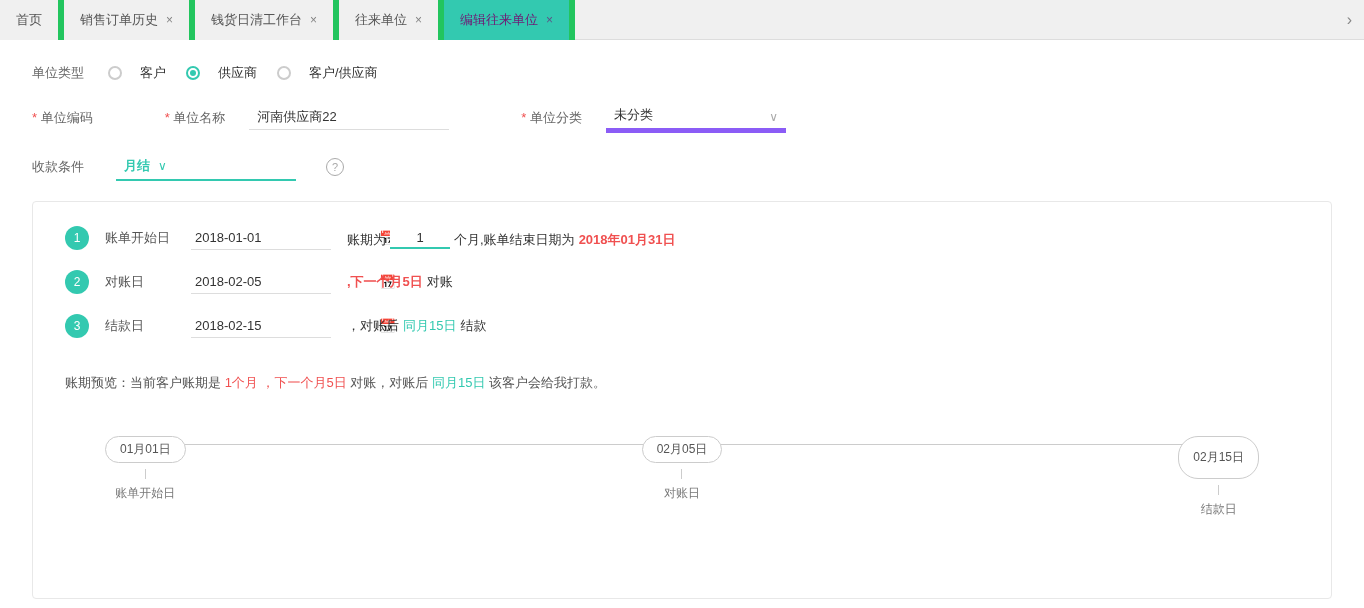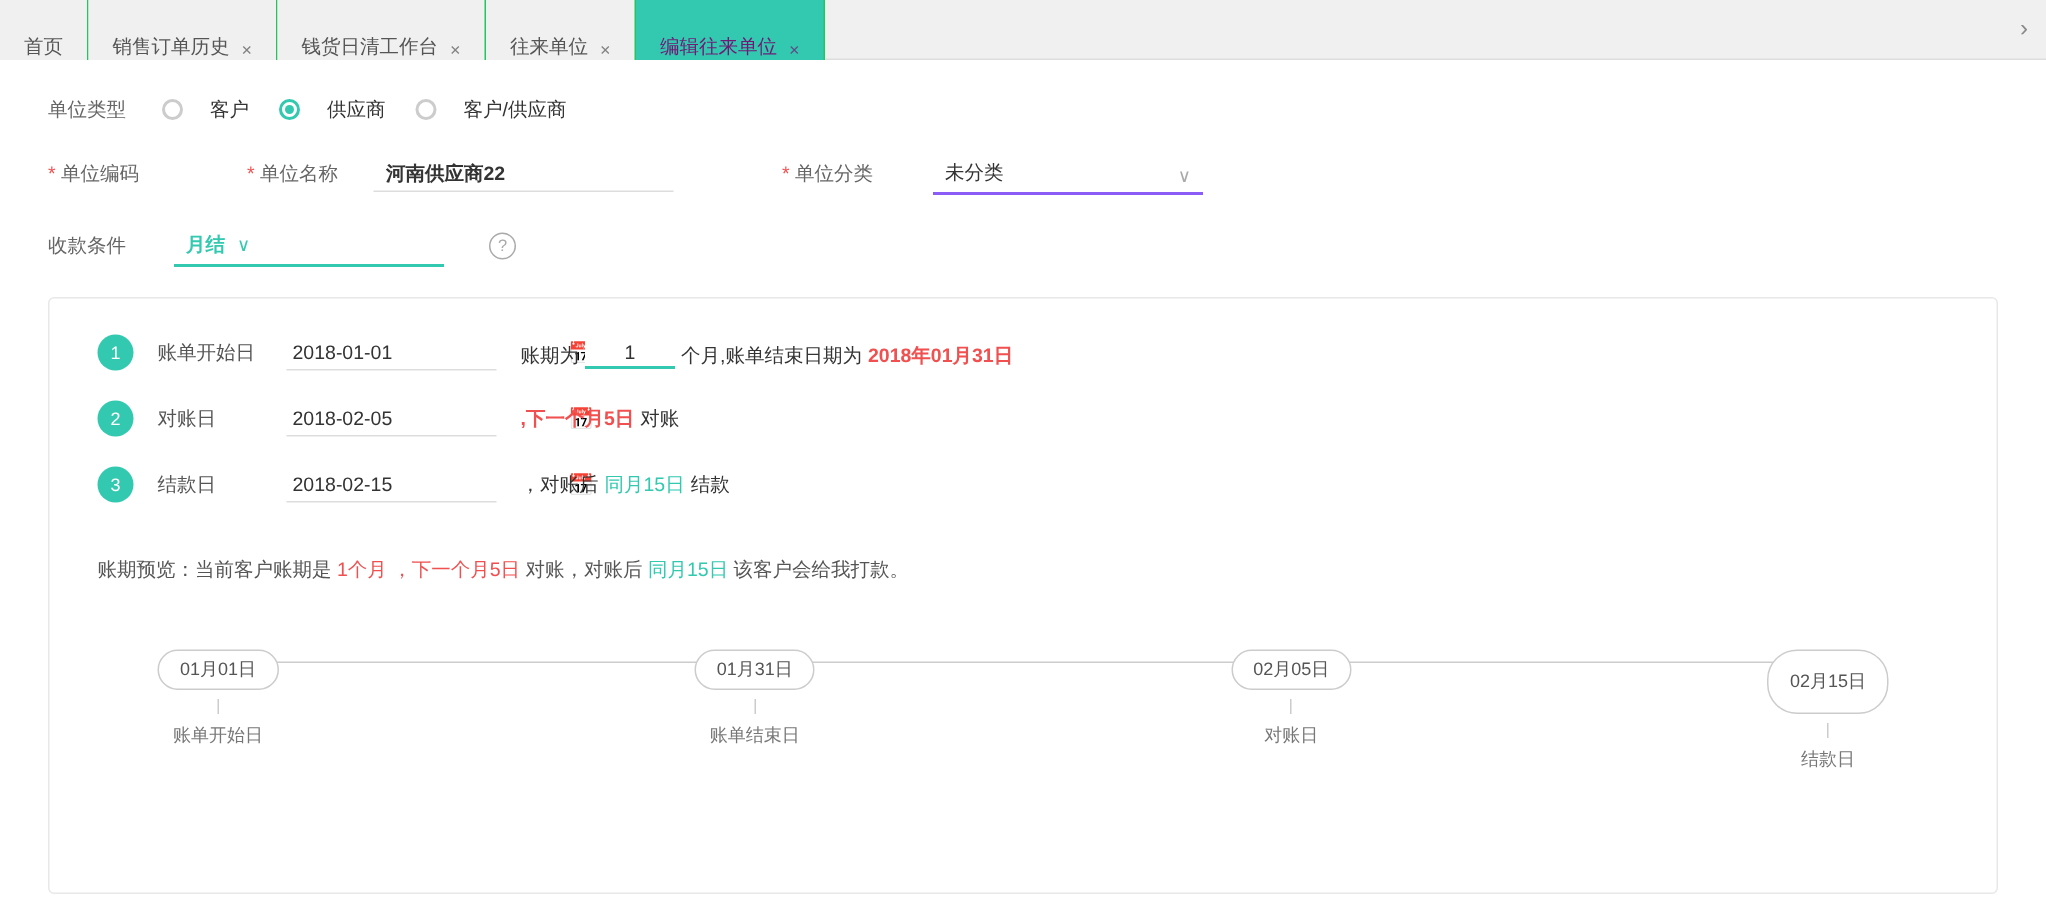--- a/index.html
+++ b/index.html
@@ -9,27 +9,27 @@
     .tab-bar {
       display: flex;
       align-items: center;
       background: #f0f0f0;
       border-bottom: 1px solid #ddd;
       height: 40px;
       padding: 0;
     }
     .tab {
       display: flex;
-      align-items: flex-end;
+      align-items: center;
       padding: 0 16px;
       height: 40px;
       cursor: pointer;
       font-size: 13px;
       color: #555;
-      border-right: 1px solid #22c55e;
+      border-right: 6px solid #22c55e;
       white-space: nowrap;
       background: #f0f0f0;
     }
     .tab.active {
       background: #33c9b0;
       color: #701a75;
     }
     .tab .close-x {
       margin-left: 8px;
       font-size: 12px;
@@ -104,21 +104,20 @@
       background: #33c9b0;
     }
     .form-input {
       border: none;
       border-bottom: 1px solid #ddd;
       padding: 4px 8px;
       font-size: 13px;
       outline: none;
       width: 180px;
       color: #333;
-      font-weight: bold;
     }
     .form-input-with-icon {
       display: flex;
       align-items: center;
       border-bottom: 1px solid #ddd;
       width: 180px;
     }
     .form-input-with-icon input {
       border: none;
       outline: none;
@@ -129,26 +128,25 @@
     }
     .input-icon {
       color: #aaa;
       font-size: 14px;
       cursor: pointer;
       padding: 0 4px;
     }
     .form-select {
       display: flex;
       align-items: flex-end;
-      border-bottom: 2px solid #8b5cf6;
+      border-bottom: 5px solid #8b5cf6;
       min-width: 200px;
       padding: 4px 8px;
       cursor: pointer;
       font-size: 13px;
-      margin-left: 16px;
     }
     .select-value {
       flex: 1;
       color: #333;
     }
     .select-arrow {
       color: #aaa;
       font-size: 12px;
     }
 
@@ -396,25 +394,20 @@
         <div style="position:absolute; top:23px; right:72px; width:10px; height:10px; border-radius:50%; background:#aaa;"></div>
 
         <div style="display:flex; justify-content:space-between; position:relative;">
 
           <div style="display:flex;flex-direction:column;align-items:center;gap:6px;">
             <div style="background:#fff;border:1px solid #ccc;border-radius:20px;padding:4px 14px;font-size:12px;color:#555;">01月01日</div>
             <div style="width:1px;height:10px;background:#ccc;"></div>
             <span style="font-size:12px;color:#777;">账单开始日</span>
           </div>
 
-          <div style="display:flex;flex-direction:column;align-items:center;gap:6px;">
-            <div style="background:#fff;border:1px solid #ccc;border-radius:20px;padding:4px 14px;font-size:12px;color:#555;">01月31日</div>
-            <div style="width:1px;height:10px;background:#ccc;"></div>
-            <span style="font-size:12px;color:#777;">账单结束日</span>
-          </div>
 
           <div style="display:flex;flex-direction:column;align-items:center;gap:6px;">
             <div style="background:#fff;border:1px solid #ccc;border-radius:20px;padding:4px 14px;font-size:12px;color:#555;">02月05日</div>
             <div style="width:1px;height:10px;background:#ccc;"></div>
             <span style="font-size:12px;color:#777;">对账日</span>
           </div>
 
           <div style="display:flex;flex-direction:column;align-items:center;gap:6px;">
             <div style="background:#fff;border:1px solid #ccc;border-radius:20px;padding:12px 14px;font-size:12px;color:#555;">02月15日</div>
             <div style="width:1px;height:10px;background:#ccc;"></div>

